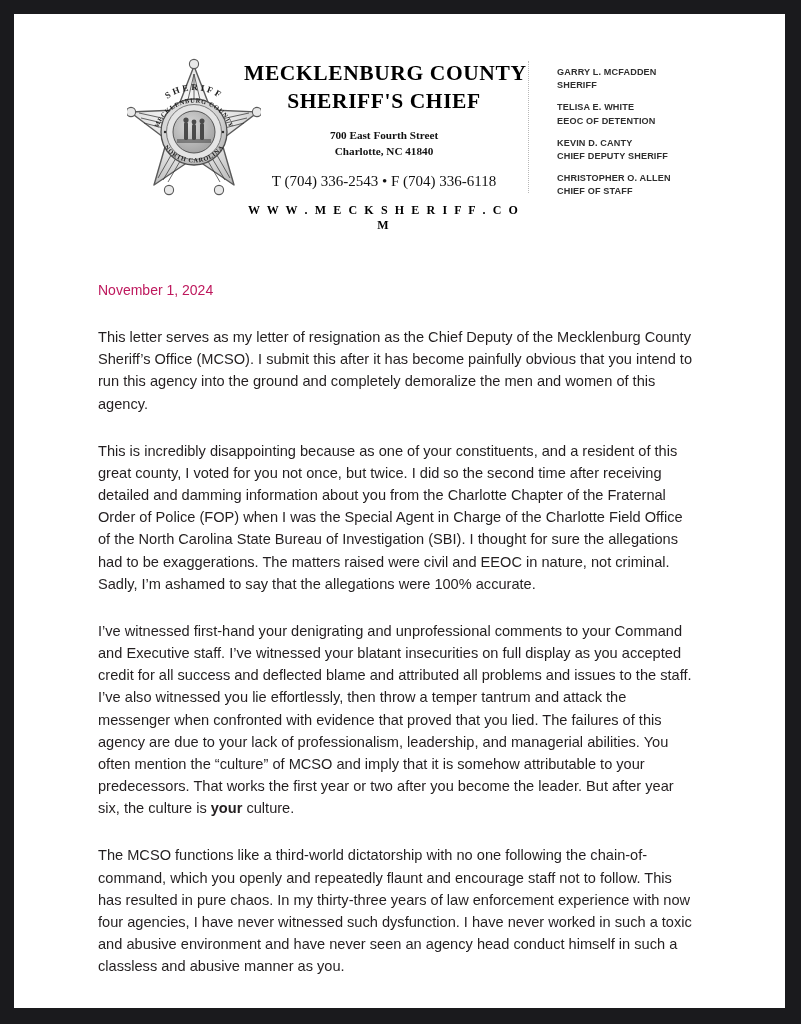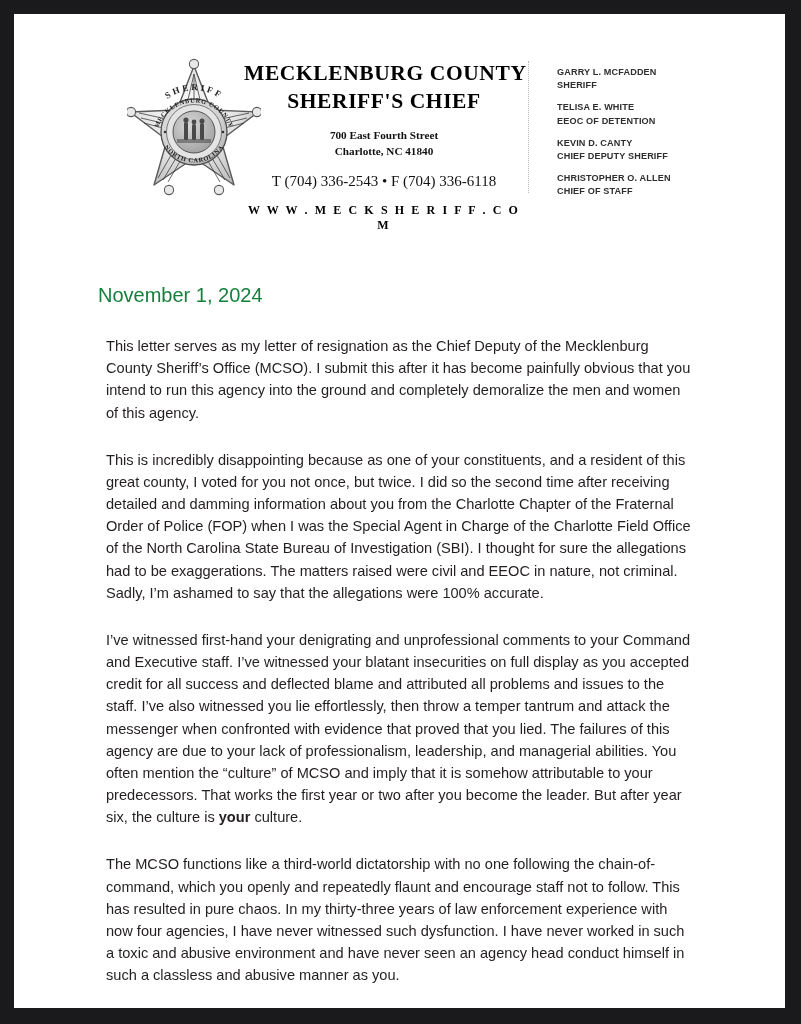--- a/index.html
+++ b/index.html
@@ -125,34 +125,33 @@
   
   .letter {
     position: absolute;
     left: 84px;
     top: 266px;
     width: 596px;
   }
   .letter-date,
   .letter-salutation {
     font-family: "Liberation Sans", sans-serif;
-    font-size: 20px;
-    color: #15803d;
+    font-size: 14px;
+    color: #be185d;
     line-height: 1.5;
   }
   .letter-salutation { margin-top: 23px; }
 
   .para {
     margin-top: 25px;
     font-family: "Liberation Sans", sans-serif;
     font-size: 14.6px;
     color: #231f20;
     line-height: 1.52;
     text-align: left;
-    margin-left: 8px;
   }
   .para b { font-weight: bold; }
 </style>
 </head>
 <body>
 
 <div class="page">
 
   <div class="letterhead">
 

